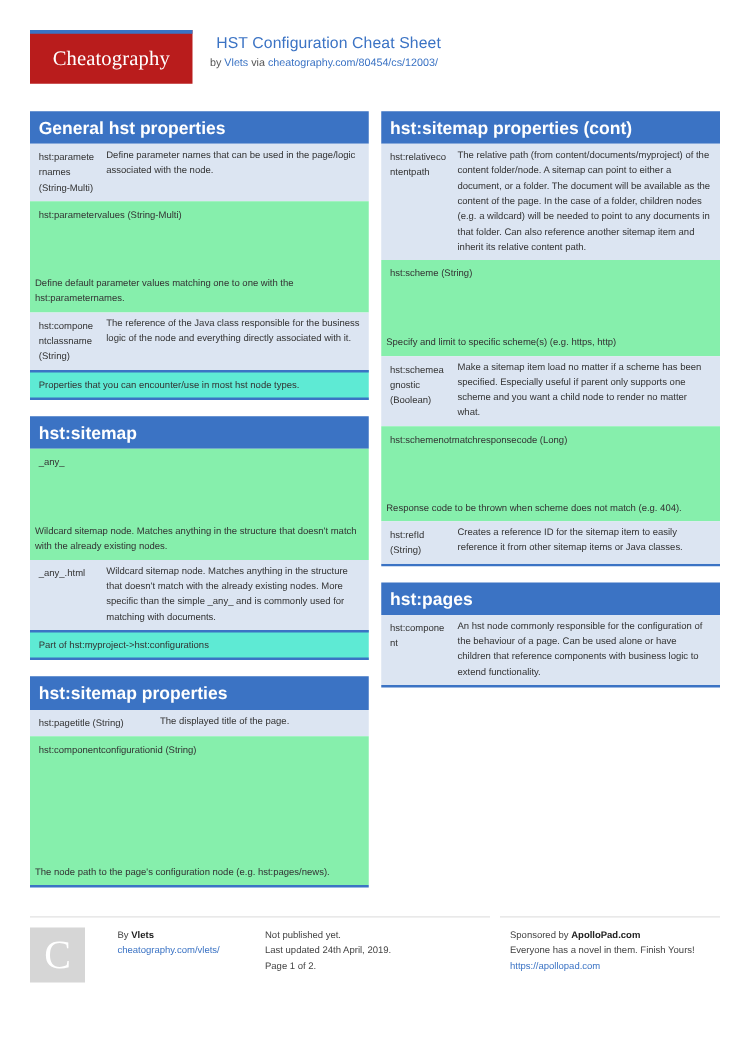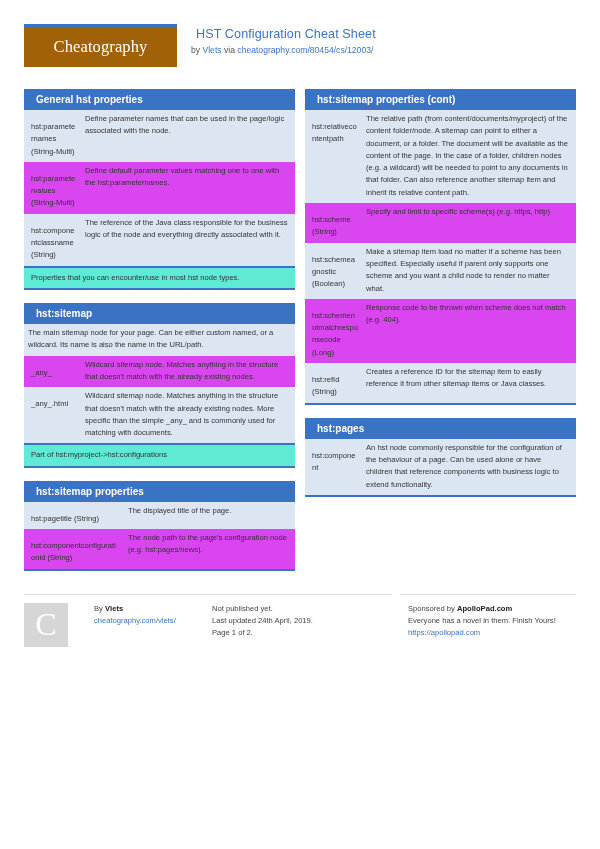--- a/index.html
+++ b/index.html
@@ -23,23 +23,23 @@
   }
 
   
   .header {
     display: flex;
     align-items: flex-start;
     padding-top: 24px;
     height: 58px;
   }
   .logo-box {
-    width: 153px;
+    width: 130px;
     height: 43px;
-    background: #a16207;
+    background: #b91c1c;
     border-top: 3px solid #3b73c4;
     box-sizing: border-box;
     display: flex;
     align-items: center;
     justify-content: center;
     flex: 0 0 auto;
   }
   .logo-text {
     color: #ffffff;
     font-family: "Liberation Serif", serif;
@@ -81,38 +81,38 @@
   }
 
   
   .table {
     margin-bottom: 13px;
     width: 100%;
   }
   .table-title {
     background: #3b73c4;
     color: #ffffff;
-    font-size: 10px;
+    font-size: 14px;
     font-weight: bold;
-    padding: 4px 7px 4px 12px;
+    padding: 4px 7px 4px 7px;
     line-height: 1.3;
   }
   .rows {
     border-bottom: 2px solid #3b73c4;
   }
   .row {
     display: flex;
     font-size: 7.6px;
     line-height: 1.62;
   }
   .row.odd  { background: #dce5f2; }
-  .row.even { background: #d946ef; }
+  .row.even { background: #86efac; flex-direction: column; }
   .cell-k {
     flex: 0 0 57px;
-    padding: 11px 4px 4px 7px;
+    padding: 5px 4px 4px 7px;
     box-sizing: border-box;
     word-break: break-word;
     color: #333333;
   }
   .cell-v {
     flex: 1 1 auto;
     padding: 3px 7px 4px 4px;
     box-sizing: border-box;
     color: #333333;
   }
@@ -197,21 +197,20 @@
               <div class="cell-k">hst:componentclassname (String)</div>
               <div class="cell-v">The reference of the Java class responsible for the business logic of the node and everything directly associated with it.</div>
             </div>
           </div>
           <div class="note">Properties that you can encounter/use in most hst node types.</div>
         </div>
         <div class="table">
           <div class="table-title">hst:sitemap</div>
           <div class="rows no-bottom">
             <div class="row odd">
-              <div class="cell-v">The main sitemap node for your page. Can be either custom named, or a wildcard. Its name is also the name in the URL/path.</div>
             </div>
             <div class="row even">
               <div class="cell-k">_any_</div>
               <div class="cell-v">Wildcard sitemap node. Matches anything in the structure that doesn't match with the already existing nodes.</div>
             </div>
             <div class="row odd">
               <div class="cell-k">_any_.html</div>
               <div class="cell-v">Wildcard sitemap node. Matches anything in the structure that doesn't match with the already existing nodes. More specific than the simple _any_ and is commonly used for matching with documents.</div>
             </div>
           </div>

